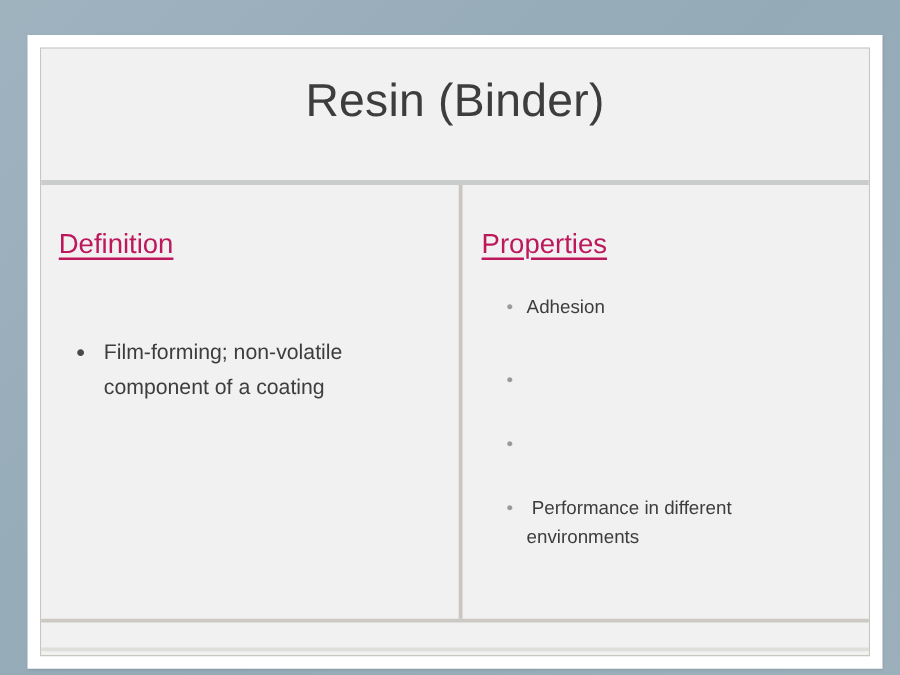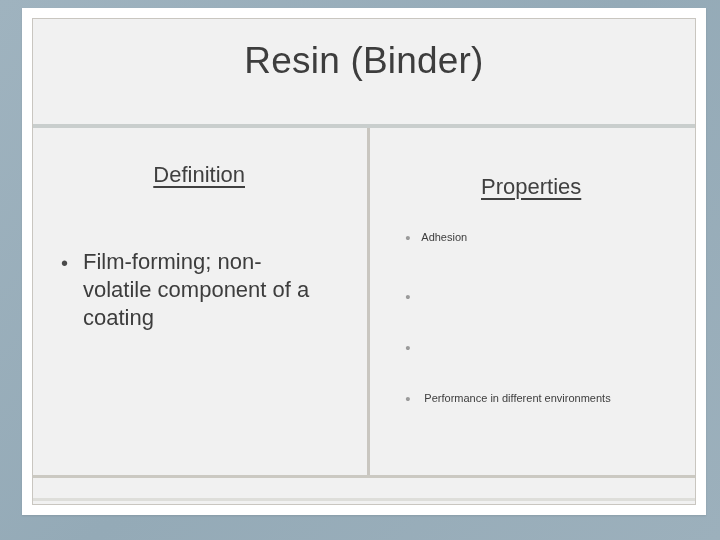--- a/index.html
+++ b/index.html
@@ -23,21 +23,21 @@
       radial-gradient(circle at 62% 48%, rgba(255,255,255,0.05) 0 2px, transparent 3px),
       radial-gradient(circle at 85% 78%, rgba(0,0,0,0.04) 0 2px, transparent 3px),
       radial-gradient(circle at 35% 88%, rgba(255,255,255,0.05) 0 2px, transparent 3px),
       linear-gradient(135deg, #9fb3bf 0%, #94aab7 50%, #9cb0bc 100%);
   }
 
   
   .slide-frame {
     position: absolute;
     left: 22px;
-    top: 8px;
+    top: 28px;
     width: 684px;
     height: 507px;
     background: #ffffff;
     box-sizing: border-box;
     box-shadow: 0 1px 2px rgba(0,0,0,0.10);
   }
 
   
   .slide-keyline {
     position: absolute;
@@ -109,36 +109,36 @@
     right: 0;
     top: 109px;
     bottom: 29px;
     display: flex;
   }
   .col {
     position: relative;
     box-sizing: border-box;
   }
   .col-left  { width: 50.5%; padding: 12px 16px 0 14px; }
-  .col-right { width: 49.5%; padding: 24px 18px 0 18px; }
+  .col-right { width: 49.5%; padding: 12px 18px 0 18px; }
 
   .col-divider {
     position: absolute;
     left: 50.5%;
     top: 0;
     bottom: 0;
     width: 3px;
     background: #c9c6c0;
   }
 
   .col-heading {
-    text-align: center;
+    text-align: left;
     font-size: 22px;
     font-weight: 400;
-    color: #404040;
+    color: #be185d;
     text-decoration: underline;
     text-underline-offset: 4px;
     margin: 22px 0 0 0;
     line-height: 1.2;
   }
   .col-heading.heading-right { margin-top: 22px; }
 
   .bullet-list {
     list-style: none;
     margin: 0;
@@ -162,37 +162,37 @@
   
   .left-list { margin-top: 60px; }
   .left-list .bullet-item { margin-left: 14px; }
   .left-list .bullet-dot {
     font-size: 20px;
     color: #4a4a4a;
     width: 22px;
     padding-top: 5px;
   }
   .left-list .bullet-text {
-    font-size: 22px;
+    font-size: 17px;
     line-height: 28px;
     max-width: 240px;
   }
 
   
   .right-list { margin-top: 26px; }
   .right-list .bullet-item { margin-left: 20px; margin-bottom: 28px; }
   .right-list .bullet-item:last-child { margin-bottom: 0; }
   .right-list .bullet-dot {
     font-size: 15px;
     color: #9b9b9b;
     width: 16px;
     padding-top: 4px;
   }
   .right-list .bullet-text {
-    font-size: 11px;
+    font-size: 15px;
     line-height: 23px;
     max-width: 232px;
     white-space: pre-wrap;
   }
   
   .right-list .gap-1 { margin-bottom: 32px; }
   .right-list .gap-2 { margin-bottom: 36px; }
 </style>
 </head>
 <body>

